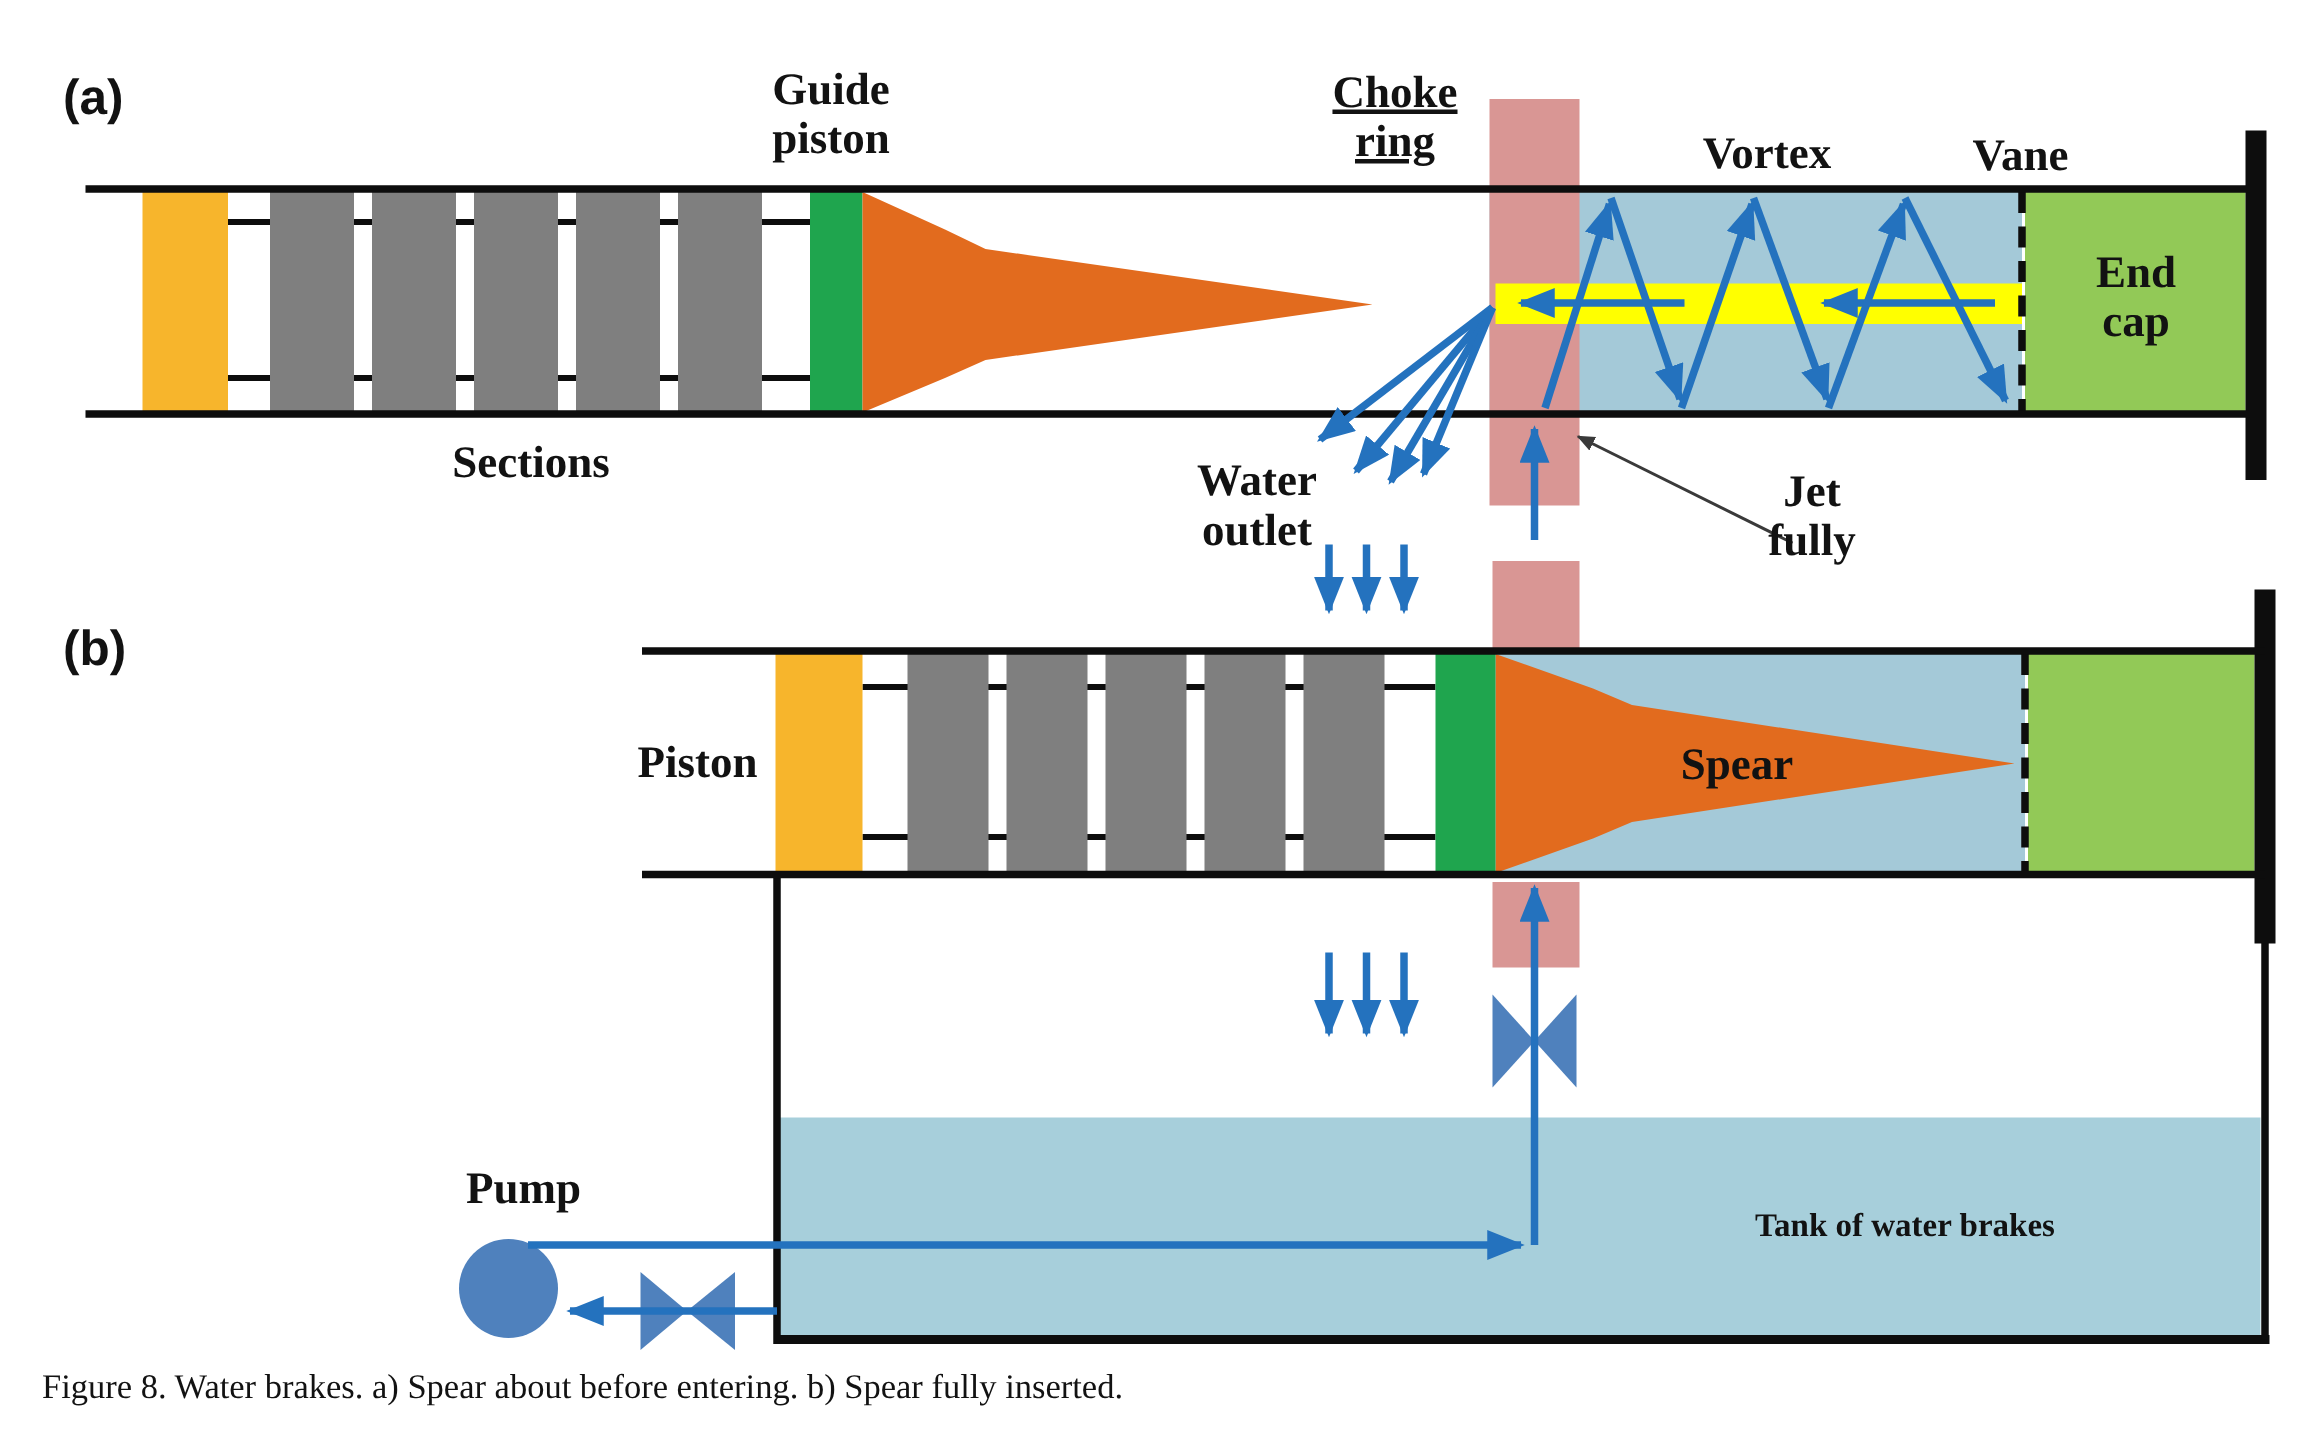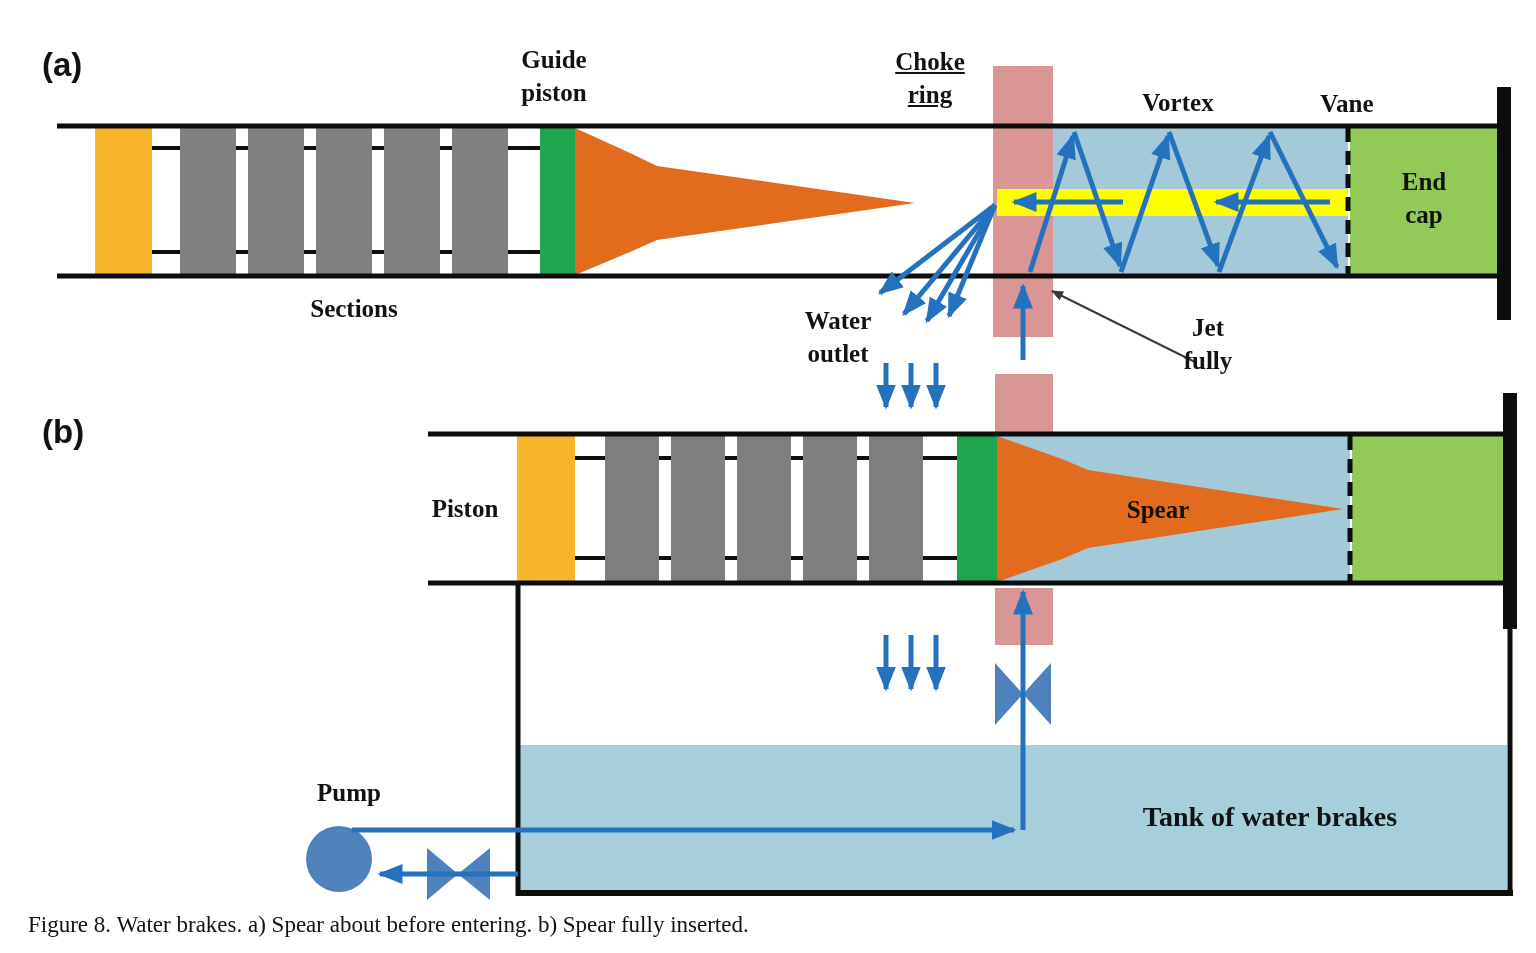--- a/index.html
+++ b/index.html
@@ -3,31 +3,31 @@
 <meta charset="utf-8">
 <style>
   html,body{margin:0;padding:0;background:#ffffff;}
   #stage{
     position:relative;width:1536px;height:953px;background:#ffffff;overflow:hidden;
     font-family:"Liberation Serif",serif;
   }
   #diagram-svg{position:absolute;left:0;top:0;}
   .lbl{
     position:absolute;font-family:"Liberation Serif",serif;font-weight:bold;
-    color:#121212;text-align:center;white-space:pre-line;line-height:33px;font-size:25px;
+    color:#121212;text-align:center;white-space:pre-line;line-height:33px;font-size:30px;
   }
   .panel-lbl{
     position:absolute;font-family:"Liberation Sans",sans-serif;font-weight:bold;
     color:#121212;font-size:33px;line-height:33px;
   }
   .caption{
     position:absolute;font-family:"Liberation Serif",serif;font-weight:normal;
     color:#121212;font-size:23px;white-space:nowrap;line-height:28px;
   }
-  .tank-lbl{font-size:28px;}
+  .tank-lbl{font-size:22px;}
   
   .c-yellow{fill:var(--piston_yellow);}
   .c-gray{fill:var(--section_gray);}
   .c-green{fill:var(--guide_green);}
   .c-orange{fill:var(--spear_orange);}
   .c-pink{fill:var(--choke_pink);}
   .c-chamber{fill:var(--chamber_blue);}
   .c-water{fill:var(--water_blue);}
   .c-jet{fill:var(--jet_yellow);}
   .c-endcap{fill:var(--endcap_green);}

